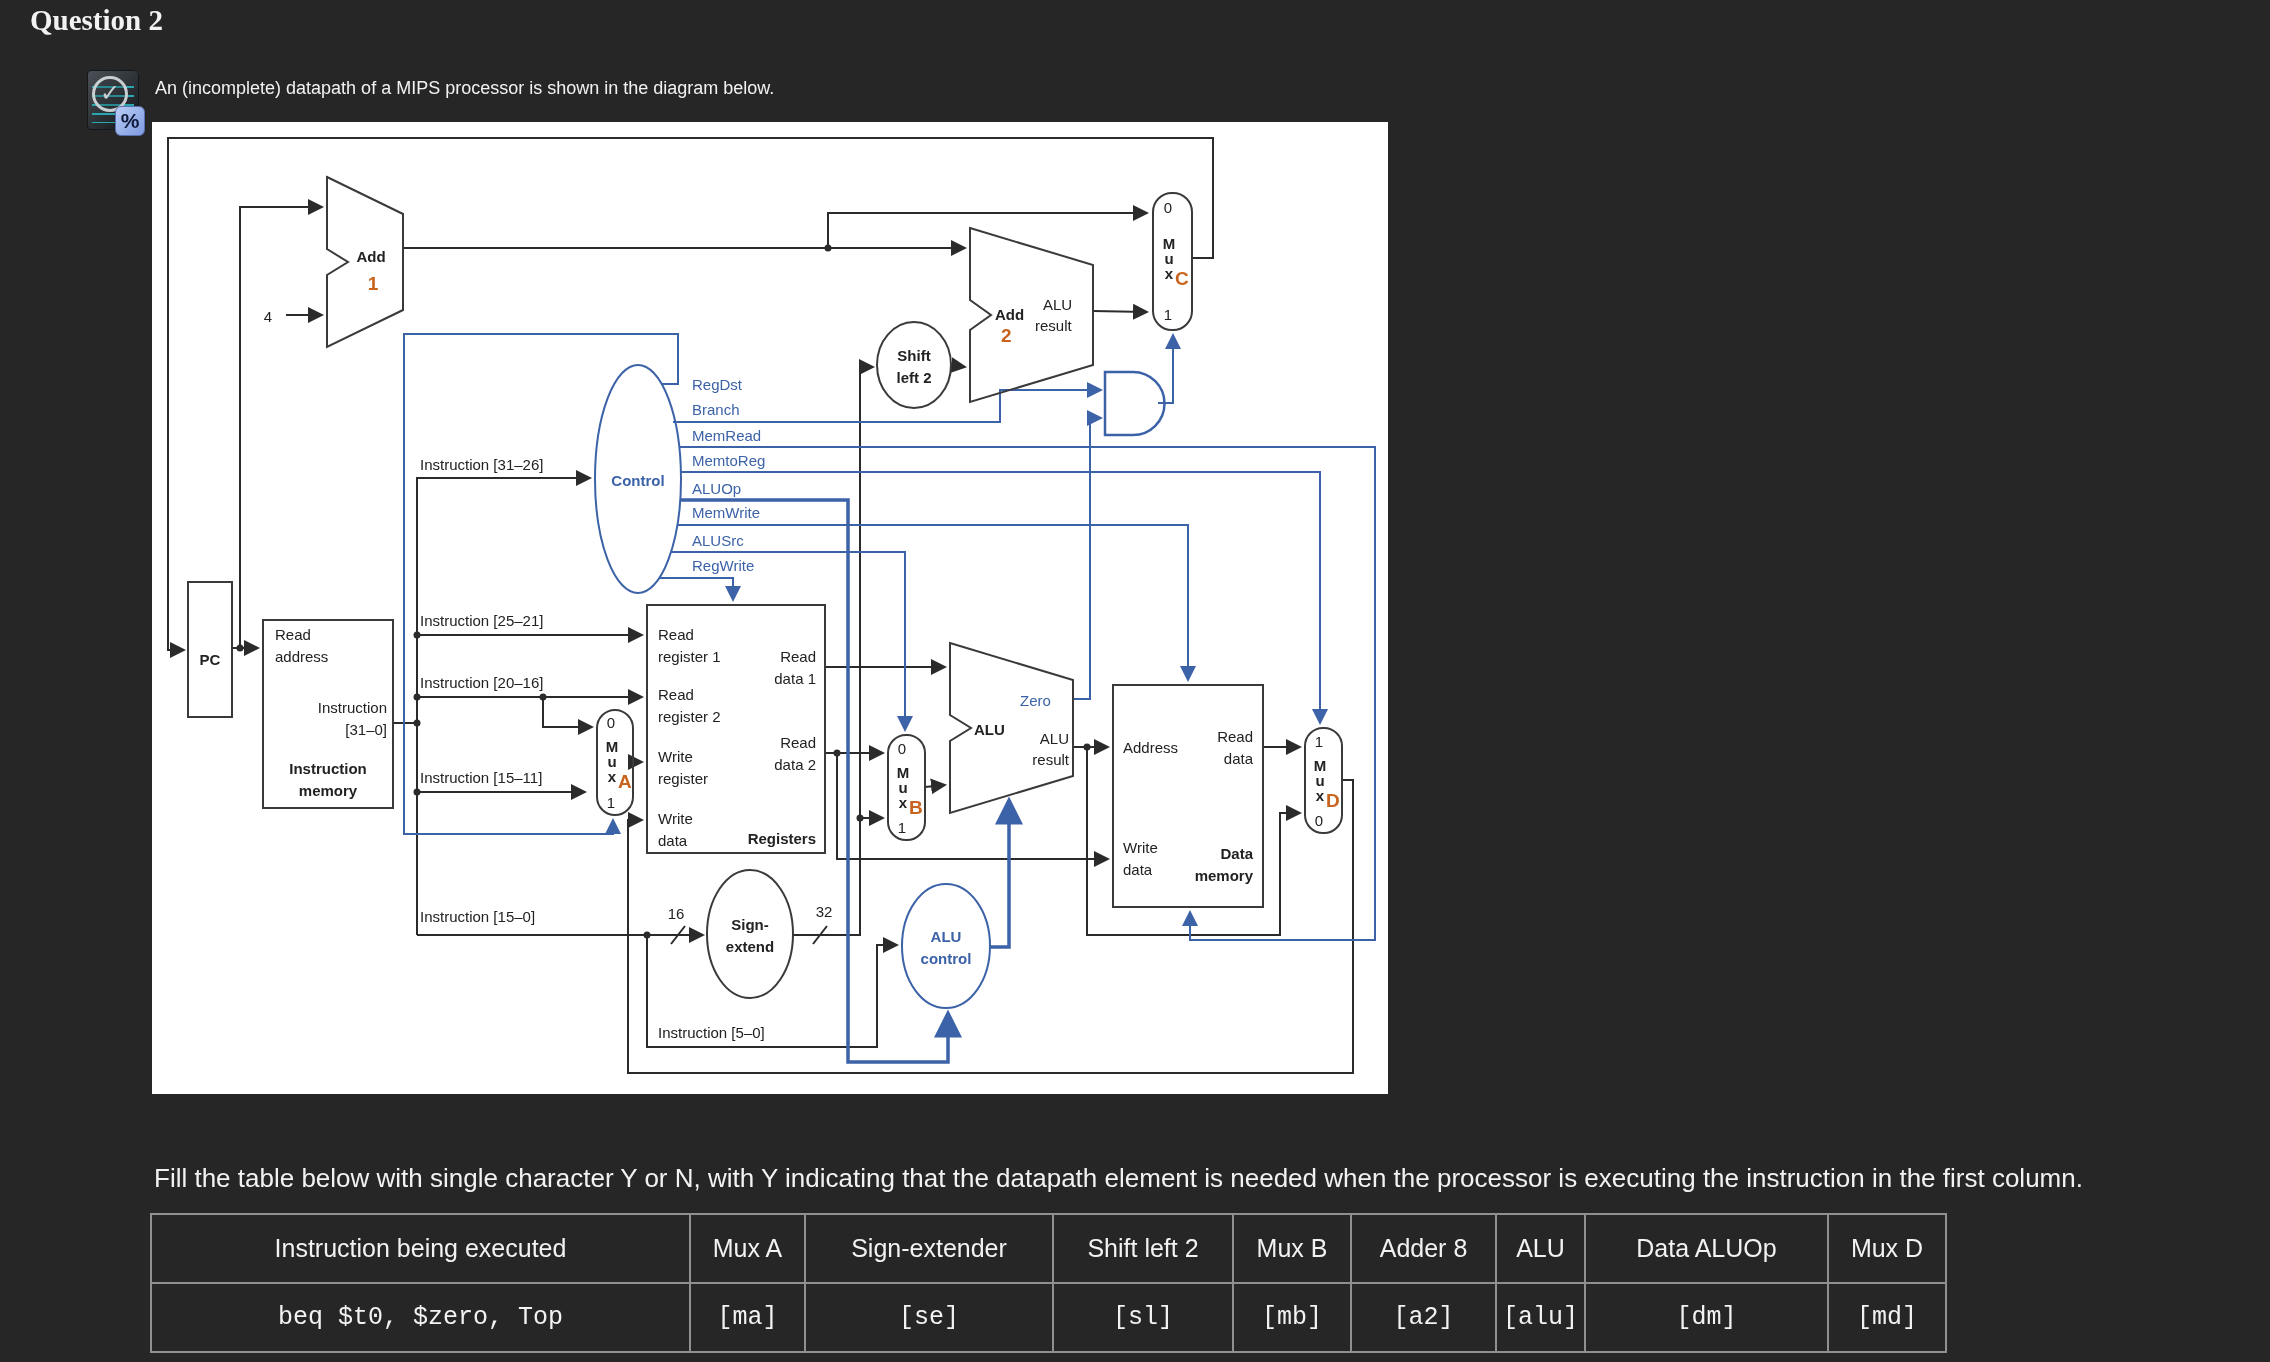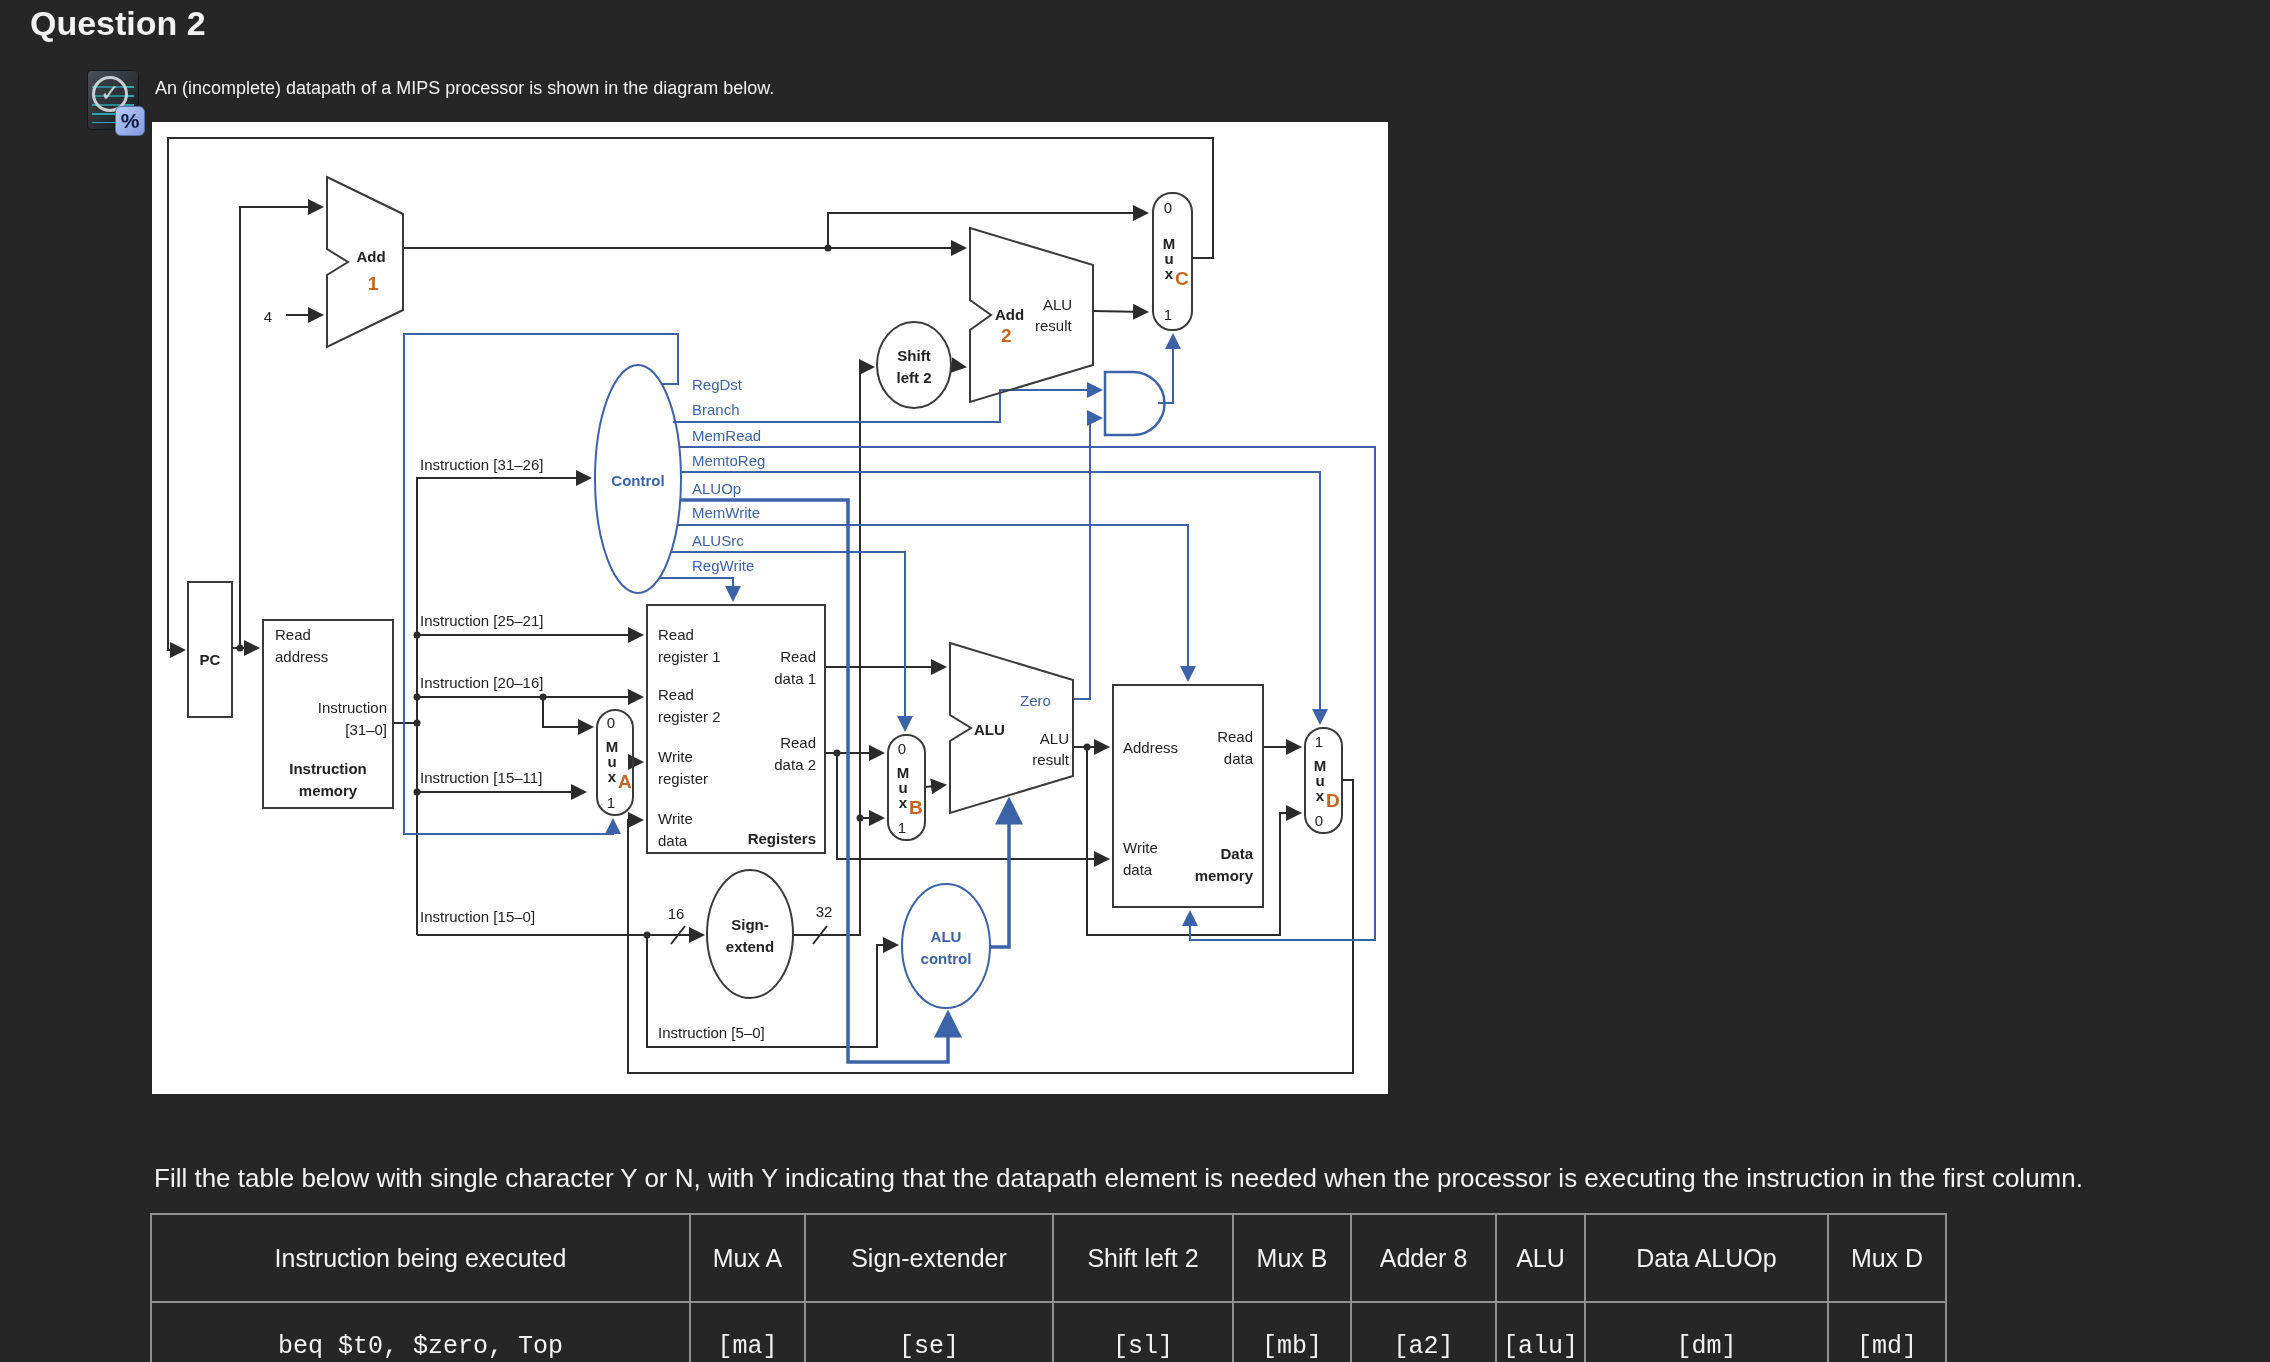--- a/index.html
+++ b/index.html
@@ -1,21 +1,21 @@
 <!DOCTYPE html>
 <html><head>
 <meta charset="utf-8">
 <style>
   html,body{margin:0;padding:0;}
   body{
     width:2270px;height:1362px;position:relative;overflow:hidden;
     background:#262626;color:#f2f2f2;
     font-family:"Liberation Sans",sans-serif;
   }
-  .q-title{position:absolute;left:30px;top:4px;font-size:34px;font-weight:bold;}
+  .q-title{position:absolute;left:30px;top:4px;font-size:29px;font-weight:bold;font-family:Liberation Serif, serif;}
   .intro-row{position:absolute;left:85px;top:68px;}
   .q-icon{position:absolute;left:0;top:2px;width:60px;height:64px;}
   .q-icon .doc{
     position:absolute;left:2px;top:0;width:50px;height:58px;border-radius:4px;
     background:linear-gradient(135deg,#4a5157 0%,#23272b 70%,#0c0e10 100%);
     overflow:hidden;border:1px solid #15181a;
   }
   .q-icon .doc:before{
     content:"";position:absolute;left:4px;top:8px;right:4px;height:44px;
     background:repeating-linear-gradient(#0000 0,#0000 7px,#2aa6b0 7px,#2aa6b0 9px);
@@ -38,21 +38,21 @@
   .intro-text{position:absolute;left:70px;top:10px;width:1400px;font-size:18px;white-space:nowrap;}
   .figure{position:absolute;left:152px;top:122px;width:1236px;height:972px;background:#fff;}
   .fill-text{position:absolute;left:154px;top:1163px;font-size:26px;white-space:nowrap;}
   table.answers{
     position:absolute;left:150px;top:1213px;border-collapse:collapse;table-layout:fixed;
   }
   table.answers th,table.answers td{
     border:2px solid #909090;text-align:center;vertical-align:middle;
     font-size:25px;font-weight:normal;color:#f2f2f2;padding:0;
   }
-  table.answers tr{height:88px;}
+  table.answers tr{height:69px;}
   td.blank{font-weight:bold;font-family:Liberation Mono, monospace;}
   td.mono{font-family:"Liberation Mono",monospace;font-weight:bold;font-size:28px;}
   svg text{font-family:"Liberation Sans",sans-serif;font-size:15px;fill:#222;}
   svg text.b{font-weight:bold;}
   svg text.blue{fill:#3c62a8;}
   svg text.mid{text-anchor:middle;}
   svg text.end{text-anchor:end;}
   svg text.mux{font-weight:bold;}
   svg text.ltr{font-size:19px;font-weight:bold;fill:#c8641e;}
 </style>

